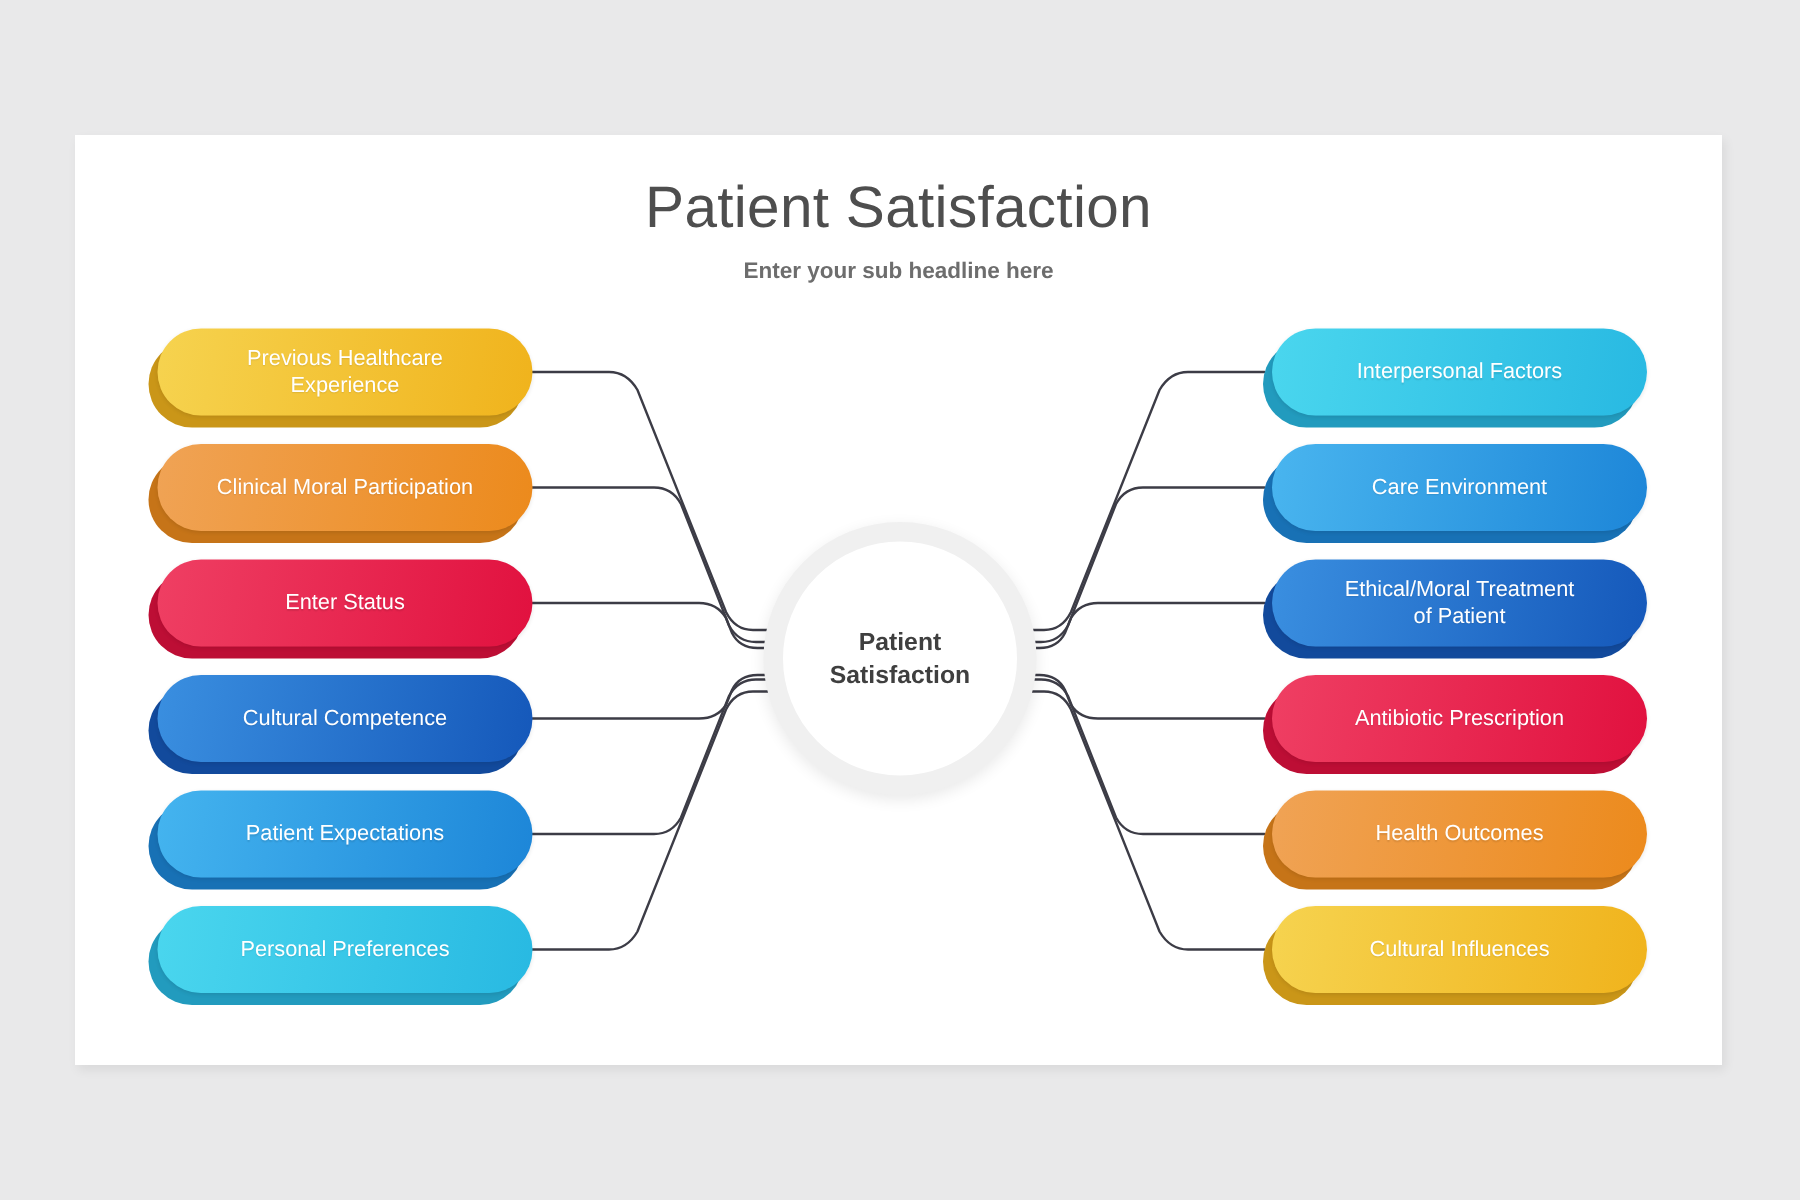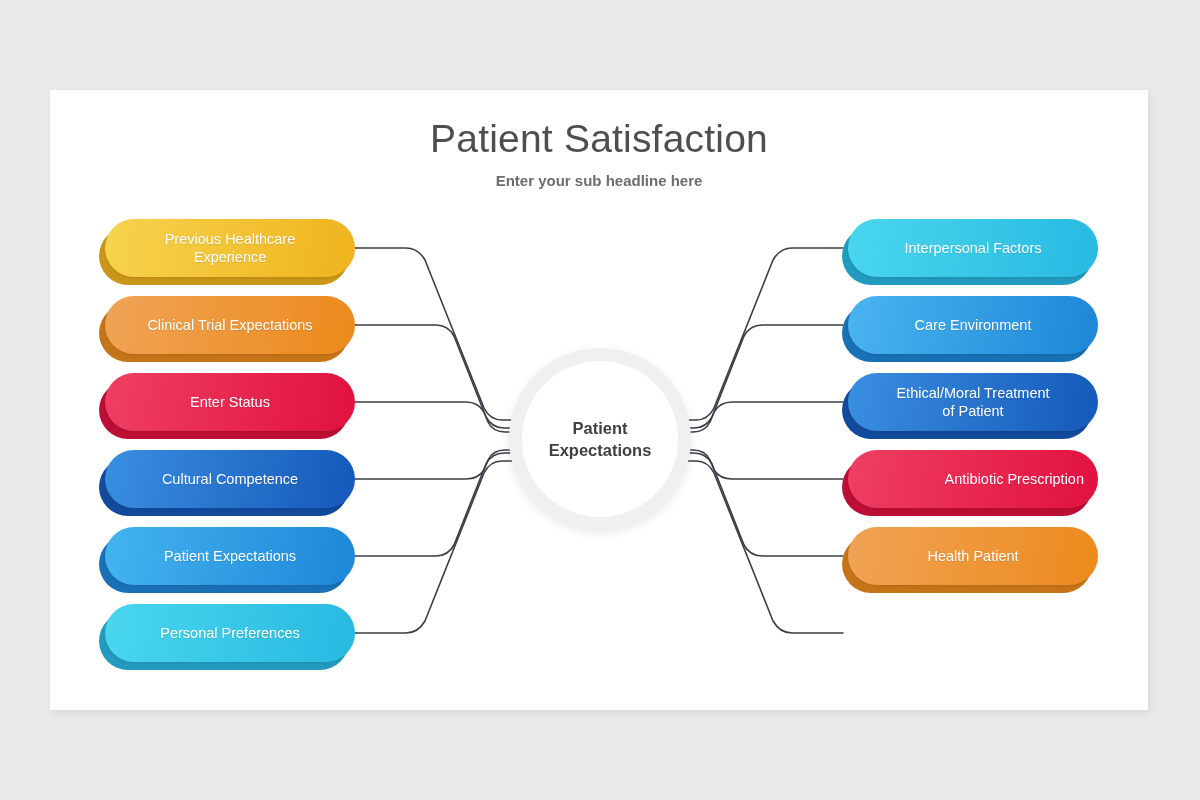--- a/index.html
+++ b/index.html
@@ -165,21 +165,21 @@
       <div class="pill-shadow" style="background: rgb(240, 179, 28);"></div>
       <div class="pill-face" style="background: linear-gradient(100deg, rgb(246, 211, 79) 0%, rgb(240, 179, 28) 100%); align-items: center;">
         <span class="pill-label">Previous Healthcare
 Experience</span>
       </div>
     </div>
 
     <div class="pill-wrap" style="left:55px; top:206px;">
       <div class="pill-shadow" style="background: rgb(236, 138, 28);"></div>
       <div class="pill-face" style="background: linear-gradient(100deg, rgb(240, 163, 85) 0%, rgb(236, 138, 28) 100%);">
-        <span class="pill-label">Clinical Trial Expectations</span>
+        <span class="pill-label">Clinical Moral Participation</span>
       </div>
     </div>
 
     <div class="pill-wrap" style="left:55px; top:283px;">
       <div class="pill-shadow" style="background: rgb(225, 17, 63);"></div>
       <div class="pill-face" style="background: linear-gradient(100deg, rgb(239, 63, 99) 0%, rgb(225, 17, 63) 100%);">
         <span class="pill-label">Enter Status</span>
       </div>
     </div>
 
@@ -221,32 +221,38 @@
     <div class="pill-wrap" style="left:798px; top:283px;">
       <div class="pill-shadow" style="background: rgb(21, 88, 186);"></div>
       <div class="pill-face" style="background: linear-gradient(100deg, rgb(58, 143, 224) 0%, rgb(21, 88, 186) 100%);">
         <span class="pill-label">Ethical/Moral Treatment
 of Patient</span>
       </div>
     </div>
 
     <div class="pill-wrap" style="left:798px; top:360px;">
       <div class="pill-shadow" style="background: rgb(225, 17, 63);"></div>
-      <div class="pill-face" style="background: linear-gradient(100deg, rgb(239, 63, 99) 0%, rgb(225, 17, 63) 100%); justify-content: flex-end;">
+      <div class="pill-face" style="background: linear-gradient(100deg, rgb(239, 63, 99) 0%, rgb(225, 17, 63) 100%);">
         <span class="pill-label">Antibiotic Prescription</span>
       </div>
     </div>
 
     <div class="pill-wrap" style="left:798px; top:437px;">
       <div class="pill-shadow" style="background: rgb(236, 138, 28);"></div>
       <div class="pill-face" style="background: linear-gradient(100deg, rgb(240, 163, 85) 0%, rgb(236, 138, 28) 100%);">
-        <span class="pill-label">Health Patient</span>
-      </div>
-    </div>
-
+        <span class="pill-label">Health Outcomes</span>
+      </div>
+    </div>
+
+    <div class="pill-wrap" style="left:798px; top:514px;">
+      <div class="pill-shadow" style="background: rgb(240, 179, 28);"></div>
+      <div class="pill-face" style="background: linear-gradient(100deg, rgb(246, 211, 79) 0%, rgb(240, 179, 28) 100%);">
+        <span class="pill-label">Cultural Influences</span>
+      </div>
+    </div>
 
     <div id="center-hub" style="border-color: rgb(240, 240, 240);">
       <div id="center-hub-label" style="color: rgb(63, 63, 63);">Patient
-Expectations</div>
+Satisfaction</div>
     </div>
 
   </div>
 </div>
 
 </body></html>

